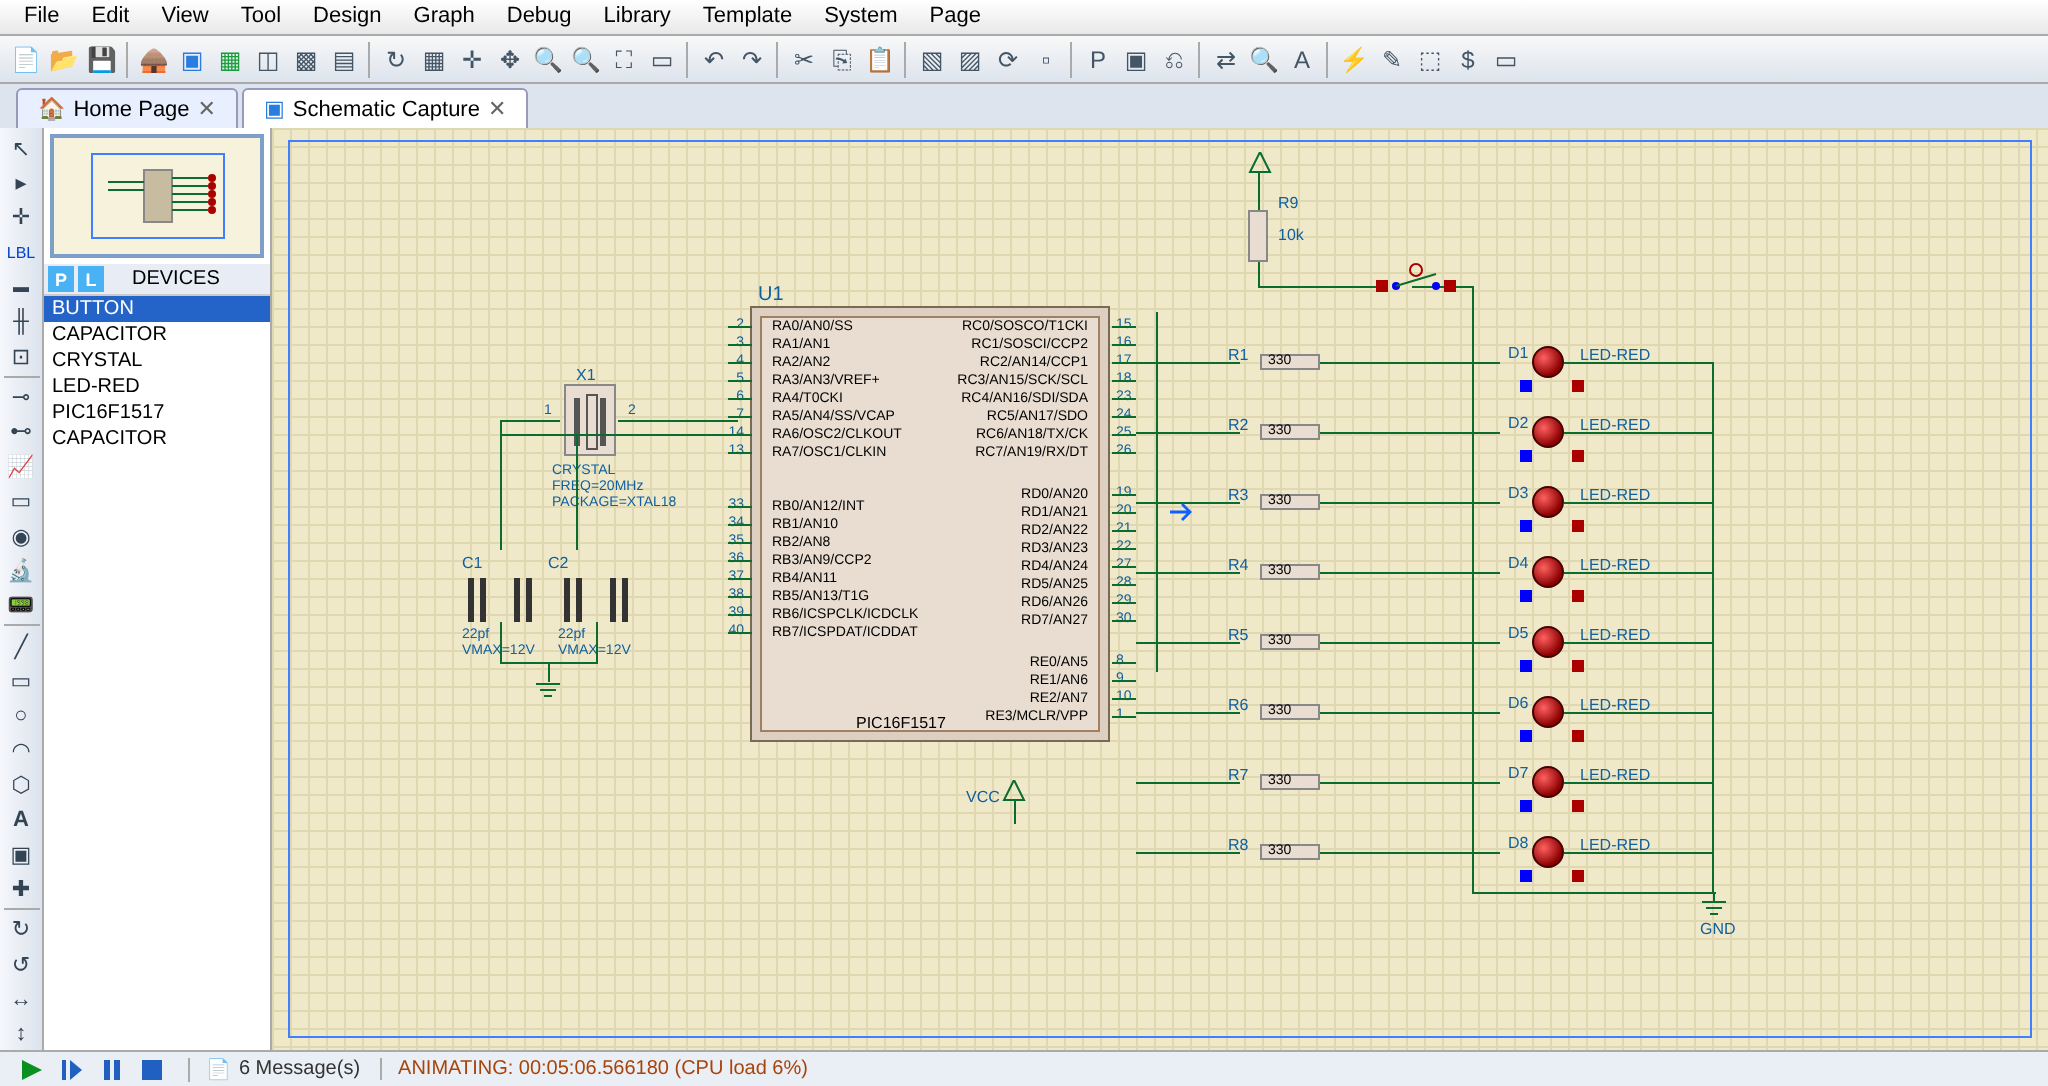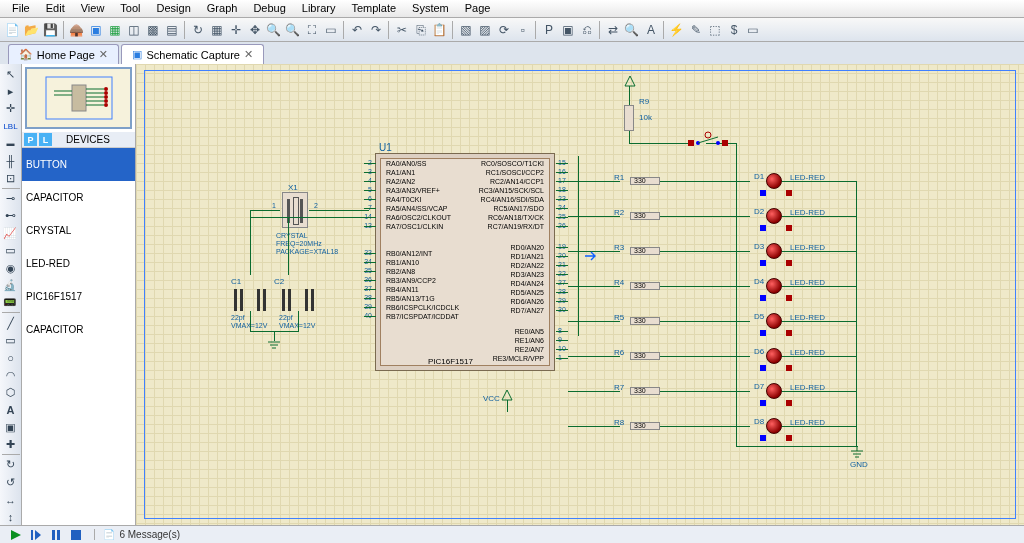--- a/index.html
+++ b/index.html
@@ -15,21 +15,21 @@
 .tab .cx{font-size:11px;color:#666;cursor:default}
 .main{position:absolute;top:64px;left:0;right:0;bottom:18px;display:flex}
 .sidetools{width:22px;background:linear-gradient(90deg,#f5f7fb,#dce3ed);border-right:1px solid #aaa;display:flex;flex-direction:column;align-items:center;gap:1px;padding-top:2px}
 .stbtn{width:18px;height:18px;font-size:11px;color:#345;display:flex;align-items:center;justify-content:center}
 .leftpanel{width:114px;background:#fff;border-right:1px solid #aaa;display:flex;flex-direction:column}
 .preview{height:62px;background:#f6f2dc;border-bottom:1px solid #aaa;display:flex;align-items:center;justify-content:center;margin:3px;border:2px solid #7ea0c8}
 .preview svg{width:70px;height:46px}
 .devheader{height:16px;background:#e8edf5;display:flex;align-items:center;gap:2px;padding-left:2px;font-size:10px;border-bottom:1px solid #ccc}
 .devheader .pbtn{width:13px;height:13px;background:#49b2f5;color:#fff;font-size:9px;display:flex;align-items:center;justify-content:center;font-weight:bold}
 .devlist{flex:1;overflow:auto;font-size:10px}
-.devitem{padding:11px 4px}
+.devitem{padding:1px 4px}
 .devitem.sel{background:#2464c8;color:#fff}
 .canvas{flex:1;position:relative;overflow:hidden;background:#efe9c9}
 .grid{position:absolute;inset:0;background-image:linear-gradient(#e0d8b0 1px,transparent 1px),linear-gradient(90deg,#e0d8b0 1px,transparent 1px);background-size:9px 9px}
 .bluerect{position:absolute;top:6px;left:8px;right:8px;bottom:6px;border:1px solid #4080ff}
 .wire{position:absolute;background:#0a6c2f}
 .wh{height:1px}.wv{width:1px}
 .chip{position:absolute;background:#ddd0c2;border:1px solid #7a6a50}
 .chipinner{position:absolute;inset:4px;background:#e8ddd0;border:1px solid #a08060}
 .pinlabel{position:absolute;font-size:7px;color:#000;white-space:nowrap}
 .pinnum{position:absolute;font-size:7px;color:#1060a0}
@@ -546,13 +546,14 @@
     <div class="playbtn">
         <svg width="12" height="12">
           <rect x="1" y="1" width="10" height="10" fill="#2060c0"></rect>
         </svg>
       </div>
   </div>
   <div class="msgs">
     <span>📄</span>
     <span>6 Message(s)</span>
   </div>
+  <div class="animstatus">ANIMATING: 00:05:06.566180 (CPU load 6%)</div>
 </div>
 
 </body></html>

